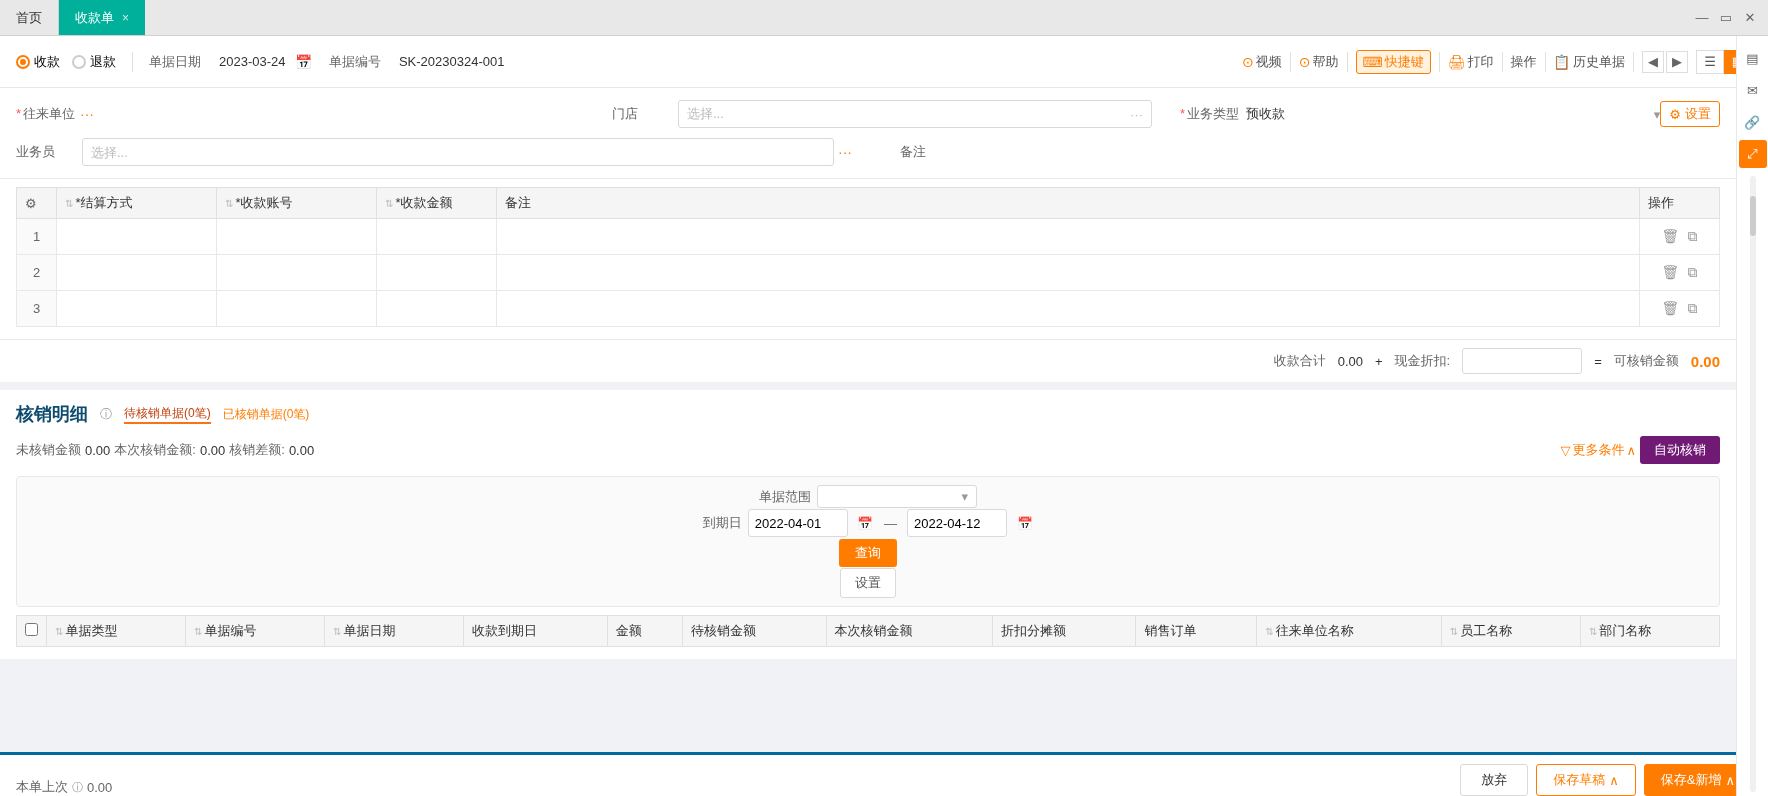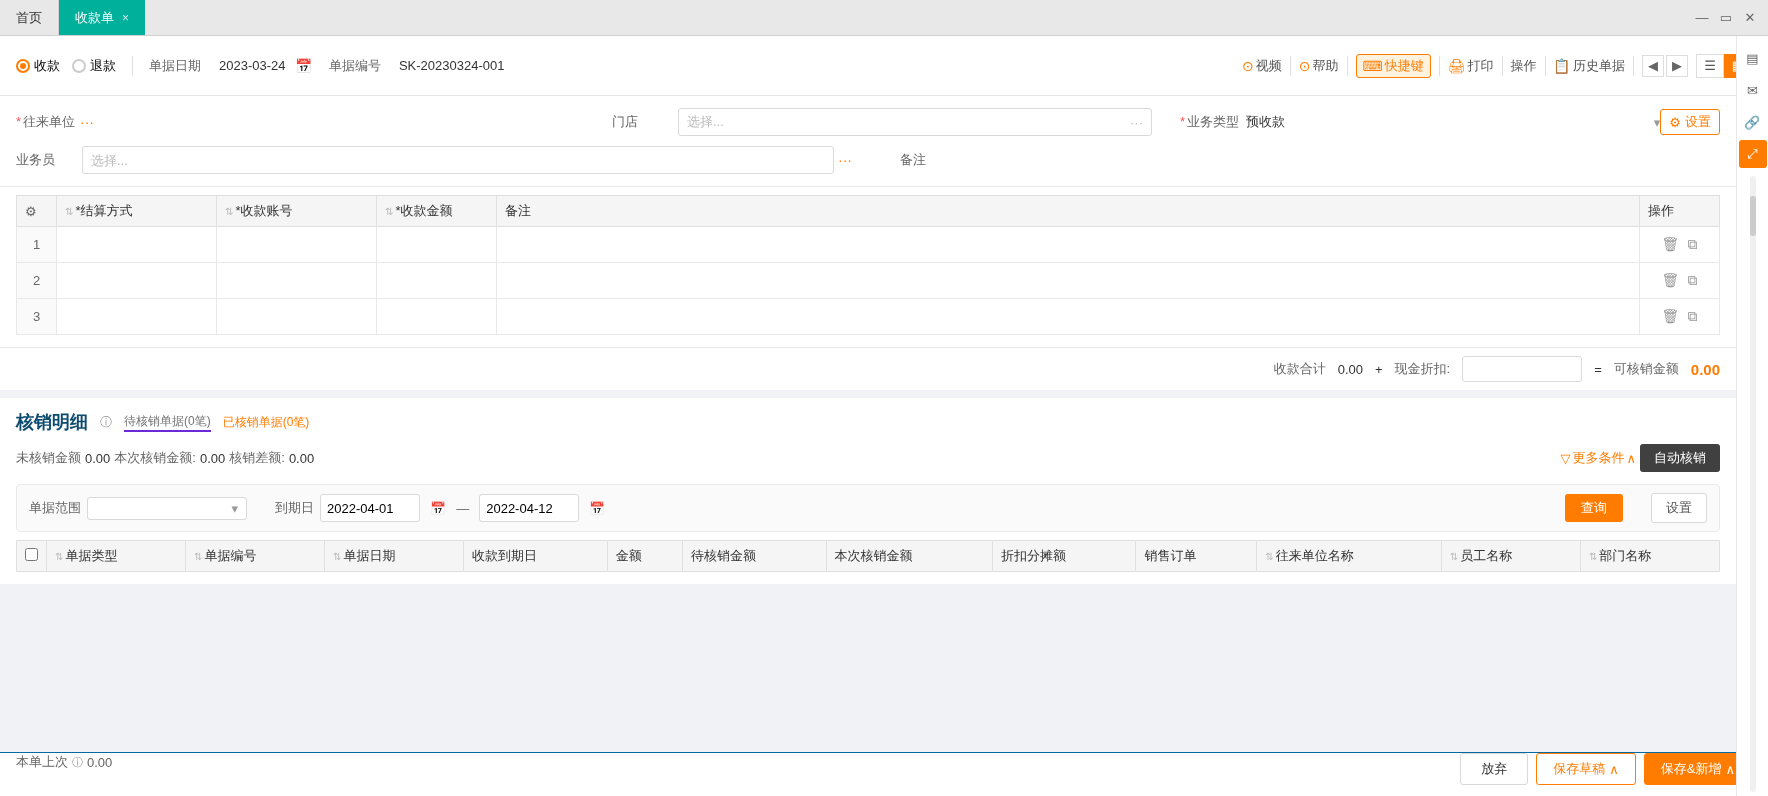--- a/index.html
+++ b/index.html
@@ -18,21 +18,21 @@
       padding: 0 16px; height: 100%; display: flex; align-items: center;
       background: #00b09b; color: #fff; cursor: pointer; gap: 8px;
     }
     .tab-close { font-size: 12px; cursor: pointer; color: rgba(255,255,255,0.8); }
     .tab-spacer { flex: 1; }
     .tab-controls { display: flex; align-items: center; gap: 4px; padding-right: 8px; }
     .tab-ctrl-btn { width: 20px; height: 20px; display: flex; align-items: center; justify-content: center; cursor: pointer; color: #666; }
 
     
     .toolbar {
-      display: flex; align-items: center; background: #fff; height: 60px;
+      display: flex; align-items: center; background: #fff; height: 52px;
       padding: 0 16px; border-bottom: 1px solid #e8e8e8; gap: 16px;
     }
     .radio-group { display: flex; align-items: center; gap: 12px; }
     .radio-item { display: flex; align-items: center; gap: 4px; cursor: pointer; }
     .radio-dot { width: 14px; height: 14px; border-radius: 50%; border: 2px solid #ccc; display: flex; align-items: center; justify-content: center; }
     .radio-dot.active { border-color: #ff7c00; }
     .radio-dot.active::after { content: ''; width: 6px; height: 6px; border-radius: 50%; background: #ff7c00; }
     .divider-v { width: 1px; height: 20px; background: #e0e0e0; }
     .toolbar-field { display: flex; align-items: center; gap: 4px; color: #333; }
     .toolbar-value { color: #333; font-weight: 500; }
@@ -112,36 +112,37 @@
 
     
     .section-divider { height: 8px; background: #f0f2f5; }
 
     
     .verif-section { background: #fff; padding: 12px 16px; }
     .verif-header { display: flex; align-items: center; gap: 12px; margin-bottom: 10px; }
     .verif-title { font-size: 18px; font-weight: 600; color: #0c4a6e; }
     .verif-info-icon { color: #999; cursor: pointer; font-size: 12px; }
     .verif-tab { cursor: pointer; color: #ff7c00; font-size: 12px; }
-    .verif-tab.active { color: #737373; border-bottom: 2px solid #6d28d9; }
+    .verif-tab.active { color: #c2410c; border-bottom: 2px solid #f97316; }
     .verif-stats { display: flex; align-items: center; gap: 4px; margin-bottom: 12px; }
     .verif-stat { display: flex; align-items: center; gap: 4px; }
     .verif-stat-label { color: #666; }
     .verif-stat-value { color: #333; }
     .more-conditions { color: #ff7c00; cursor: pointer; font-size: 12px; display: flex; align-items: center; gap: 2px; }
     .auto-btn {
-      background: #404040; color: #fff; border: none; border-radius: 3px;
+      background: #701a75; color: #fff; border: none; border-radius: 3px;
       padding: 5px 14px; cursor: pointer; font-size: 13px;
     }
 
     
     .filter-row {
-      display: flex; align-items: center; gap: 28px; padding: 8px 12px;
+      display: flex; align-items: center; gap: 1px; padding: 8px 24px;
       border: 1px solid #e8e8e8; border-radius: 4px; margin-bottom: 8px;
       background: #fafafa;
+      flex-direction: column;
     }
     .filter-field { display: flex; align-items: center; gap: 6px; }
     .filter-label { color: #666; white-space: nowrap; }
     .filter-select {
       display: flex; align-items: center; border: 1px solid #d9d9d9; border-radius: 3px;
       padding: 3px 8px; background: #fff; cursor: pointer; min-width: 120px; gap: 4px;
     }
     .filter-date-input {
       height: 28px; border: 1px solid #d9d9d9; border-radius: 3px;
       padding: 0 6px; width: 100px;
@@ -161,22 +162,22 @@
     .bottom-table { width: 100%; border-collapse: collapse; }
     .bottom-table th {
       background: #f5f5f5; border: 1px solid #e0e0e0; padding: 6px 8px;
       text-align: left; color: #333; font-weight: 500; white-space: nowrap; font-size: 12px;
     }
     .checkbox-cell { width: 30px; text-align: center; }
 
     
     .footer {
       position: fixed; bottom: 0; left: 0; right: 0; height: 44px;
-      background: #fff; border-top: 1px solid #0369a1;
-      display: flex; align-items: flex-start; padding: 0 16px;
+      background: #fff; border-top: 3px solid #0369a1;
+      display: flex; align-items: flex-end; padding: 0 16px;
     }
     .footer-info { color: #666; display: flex; align-items: center; gap: 4px; }
     .footer-spacer { flex: 1; }
     .footer-actions { display: flex; gap: 8px; }
     .btn-discard {
       border: 1px solid #d9d9d9; background: #fff; border-radius: 3px;
       padding: 6px 20px; cursor: pointer; color: #333; font-size: 13px;
     }
     .btn-draft {
       border: 1px solid #ff7c00; background: #fff; border-radius: 3px;

